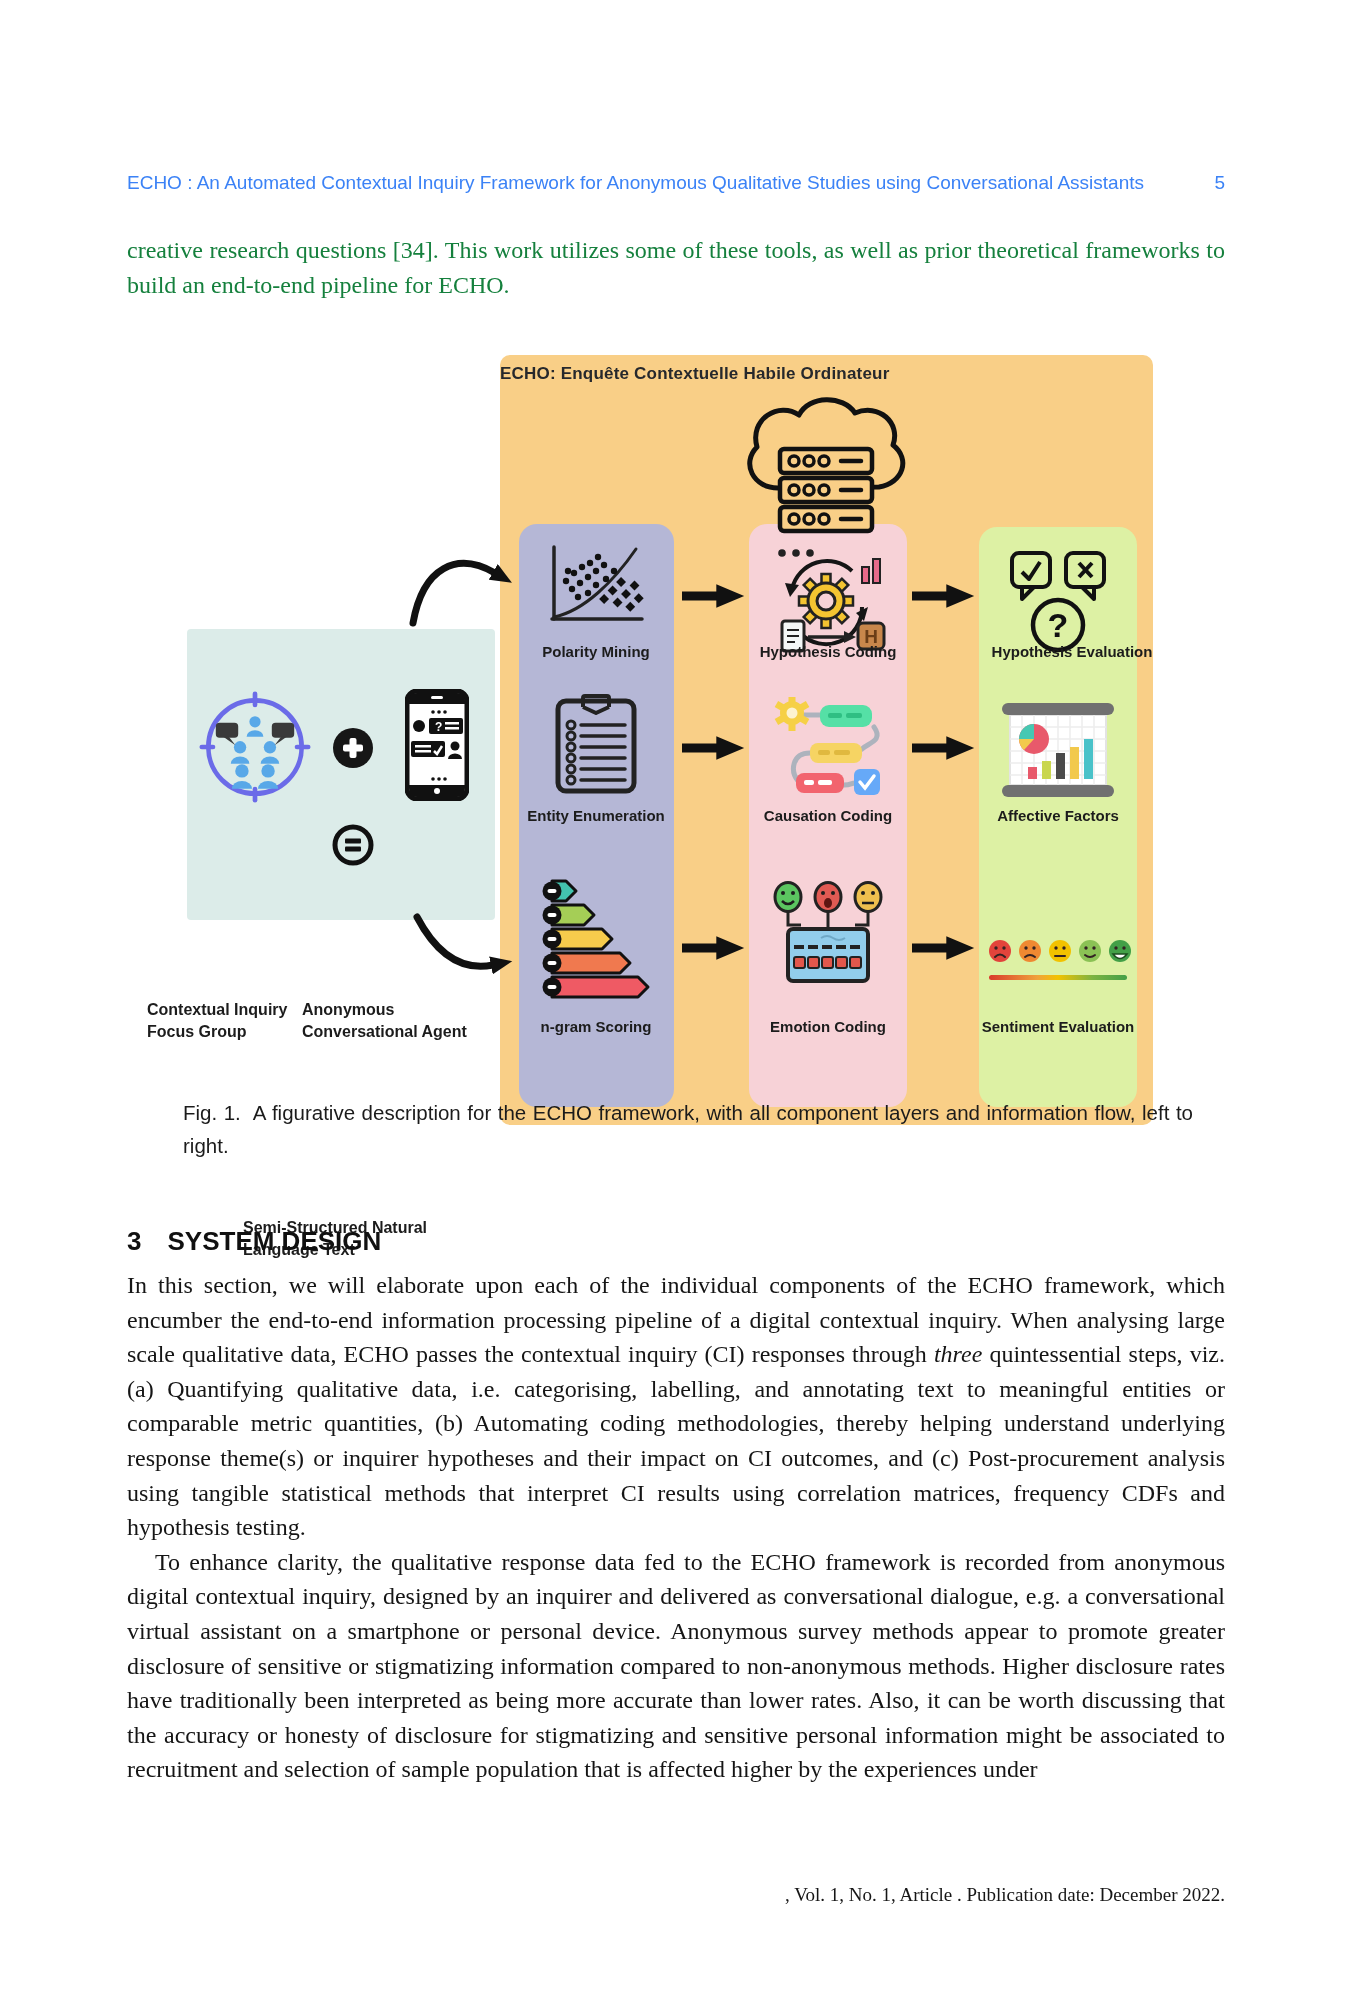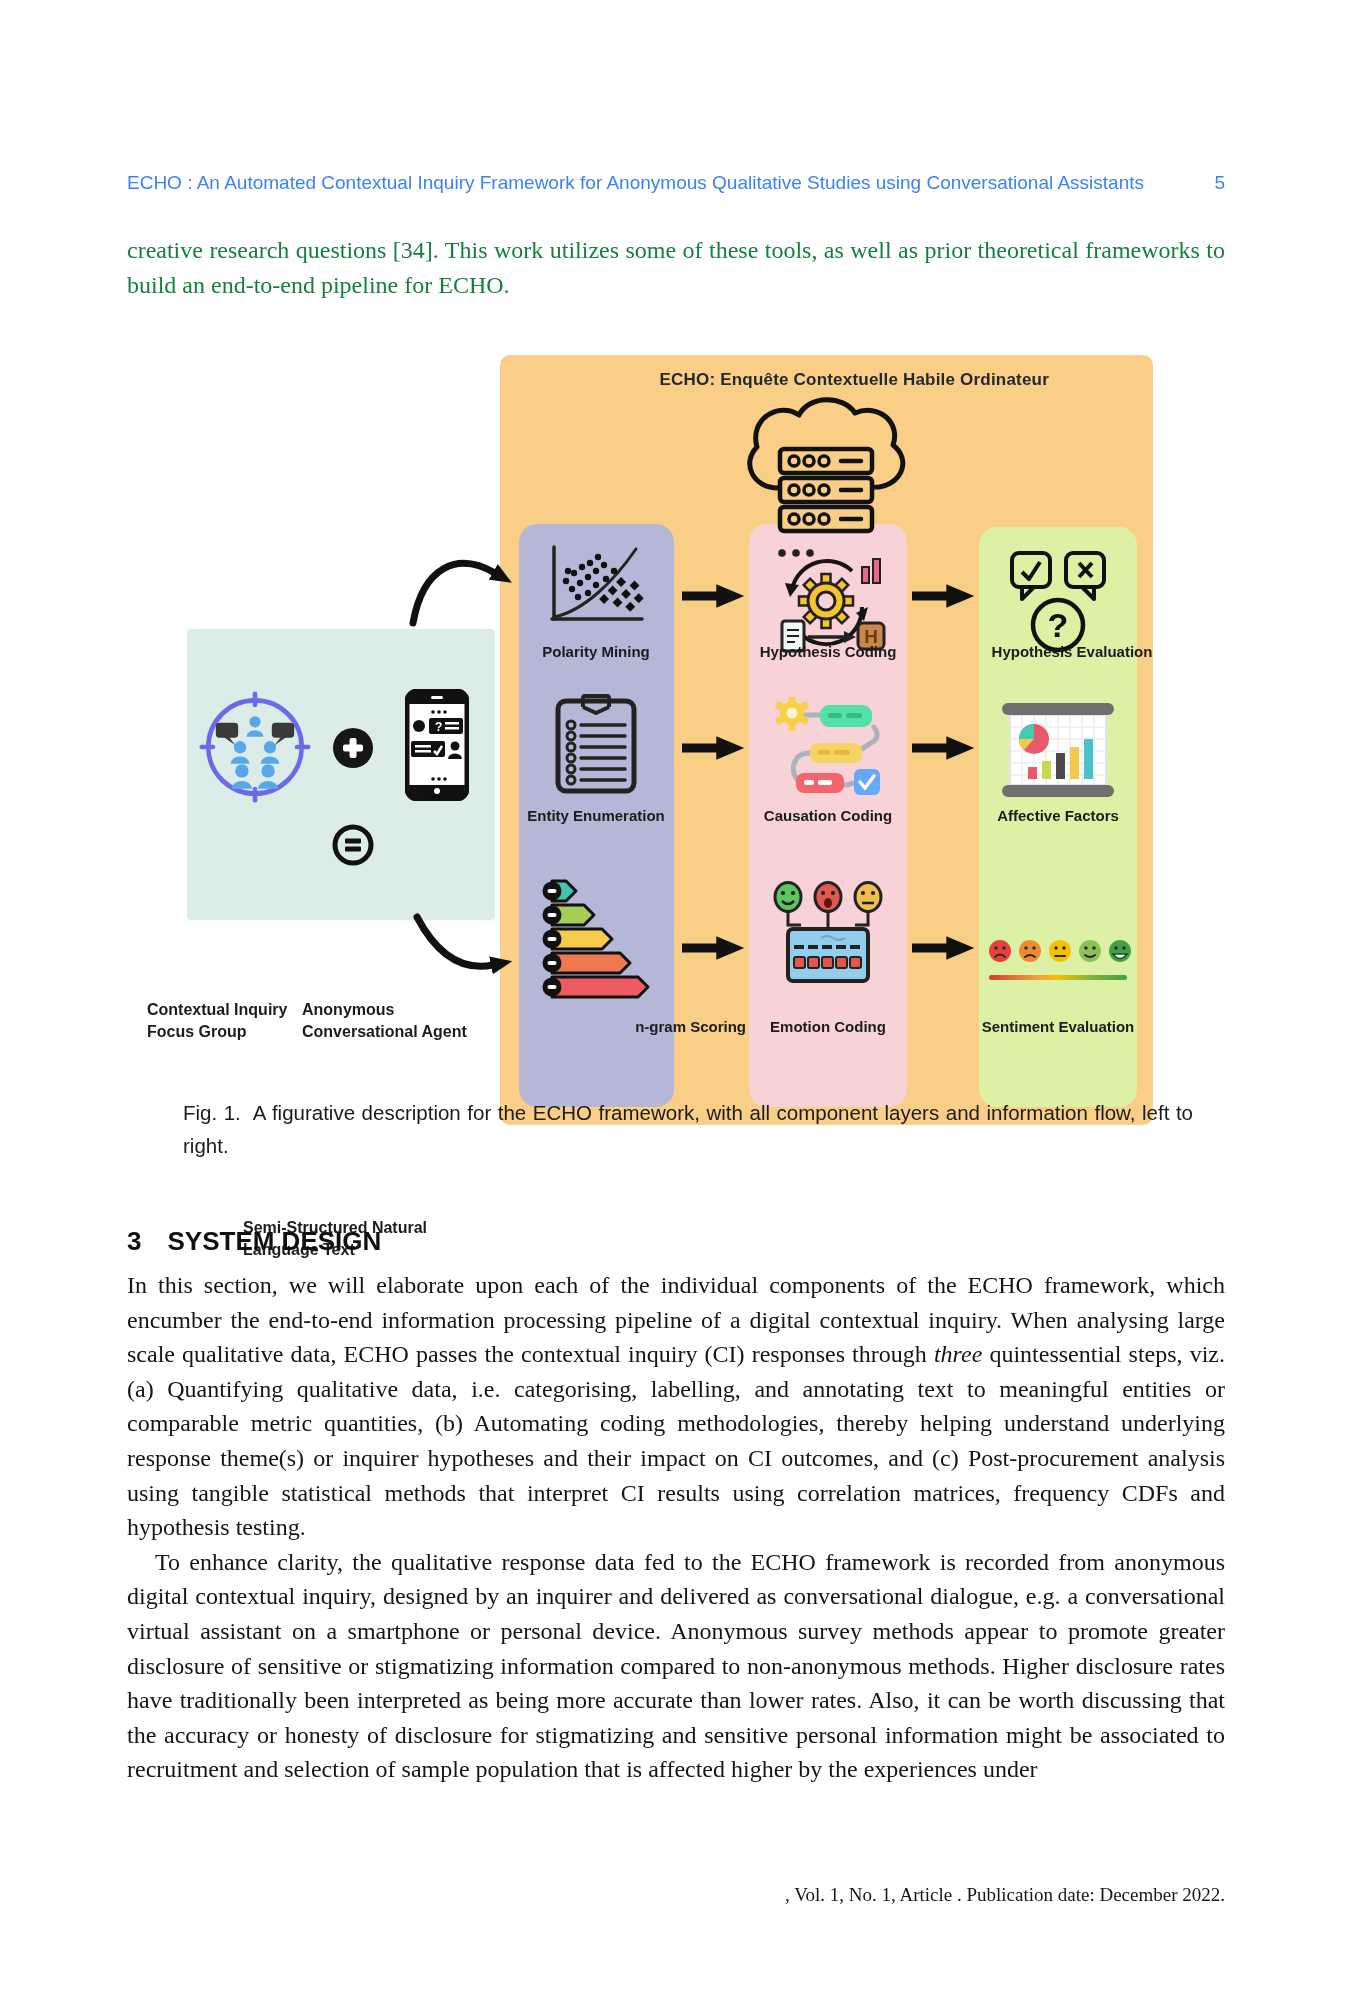--- a/index.html
+++ b/index.html
@@ -6,21 +6,21 @@
   .page{position:relative;width:1350px;height:2000px;background:#ffffff;overflow:hidden;
         font-family:"Liberation Serif",serif;color:#141414;}
   .runhead{position:absolute;left:127px;top:172px;width:1098px;height:26px;
            font-family:"Liberation Sans",sans-serif;font-size:19px;color:#3b82f6;}
   .runhead .pageno{position:absolute;right:0;top:0;}
   .intro{position:absolute;left:127px;top:233px;width:1098px;font-size:24px;line-height:34.5px;
          text-align:justify;color:#15803d;}
   .figure{position:absolute;left:127px;top:355px;width:1098px;height:772px;}
   .panel{position:absolute;}
   .panel.frame{left:373px;top:0;width:653px;height:770px;border-radius:10px;}
-  .fig-title{position:absolute;left:373px;top:15px;width:549px;text-align:right;
+  .fig-title{position:absolute;left:373px;top:9px;width:549px;text-align:left;
              font-family:"Liberation Sans",sans-serif;font-weight:bold;font-size:17px;
              letter-spacing:.2px;color:#26282c;}
   .panel.input{left:60px;top:274px;width:308px;height:291px;border-radius:4px;}
   .col{position:absolute;border-radius:18px;}
   .col.lav{left:392px;top:169px;width:155px;height:583px;}
   .col.pink{left:622px;top:169px;width:158px;height:583px;}
   .col.green{left:852px;top:172px;width:158px;height:580px;}
   .fig-label{position:absolute;width:300px;text-align:center;white-space:nowrap;
              font-family:"Liberation Sans",sans-serif;font-weight:bold;font-size:15px;color:#1c1c1c;}
   .blue-label{position:absolute;width:220px;text-align:left;
@@ -258,21 +258,21 @@
         <circle cx="12" cy="36" r="9.5" fill="#111"></circle>
           <rect x="7.5" y="34" width="9" height="4" rx="2" fill="#fff"></rect>
         <circle cx="12" cy="60" r="9.5" fill="#111"></circle>
           <rect x="7.5" y="58" width="9" height="4" rx="2" fill="#fff"></rect>
         <circle cx="12" cy="84" r="9.5" fill="#111"></circle>
           <rect x="7.5" y="82" width="9" height="4" rx="2" fill="#fff"></rect>
         <circle cx="12" cy="108" r="9.5" fill="#111"></circle>
           <rect x="7.5" y="106" width="9" height="4" rx="2" fill="#fff"></rect>
       </g>
     </svg>
-    <div class="fig-label" style="left:319px;top:663px;text-align:right;">n-gram Scoring</div>
+    <div class="fig-label" style="left:319px;top:663px;">n-gram Scoring</div>
 
     <svg class="icon" style="left:639px;top:190px;" width="124" height="112" viewBox="0 0 124 112">
       <g fill="#222">
           <circle cx="16" cy="8" r="3.8"></circle>
           <circle cx="30" cy="8" r="3.8"></circle>
           <circle cx="44" cy="8" r="3.8"></circle>
         </g>
       <g stroke="#151515" stroke-width="4" fill="none">
         <path d="M86,26 A36,36 0 0 0 26,44"></path>
         <path d="M34,88 A36,36 0 0 0 96,62"></path>

